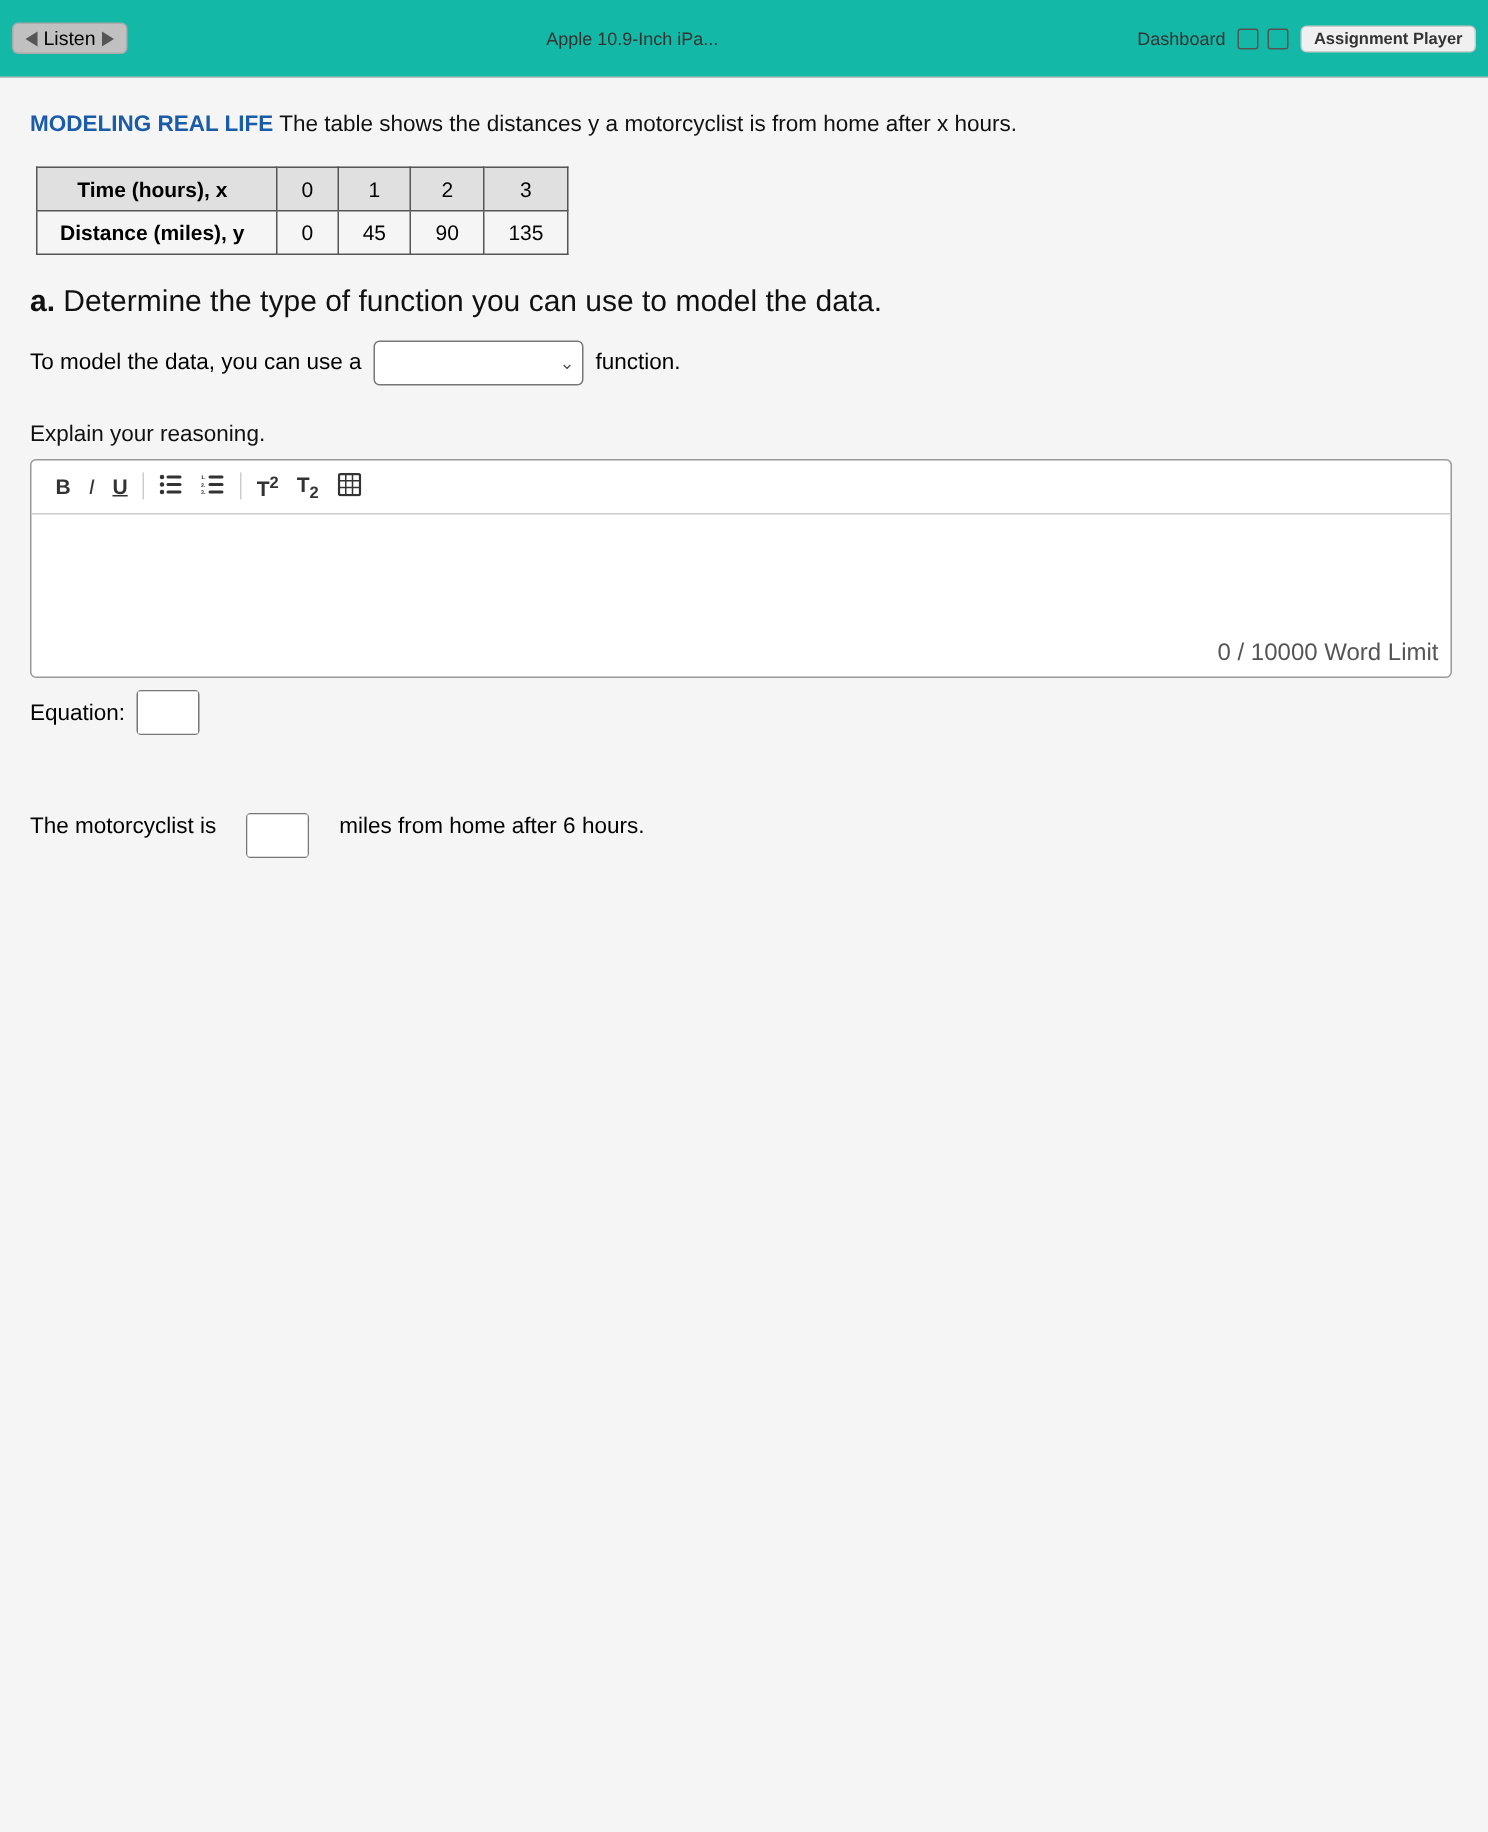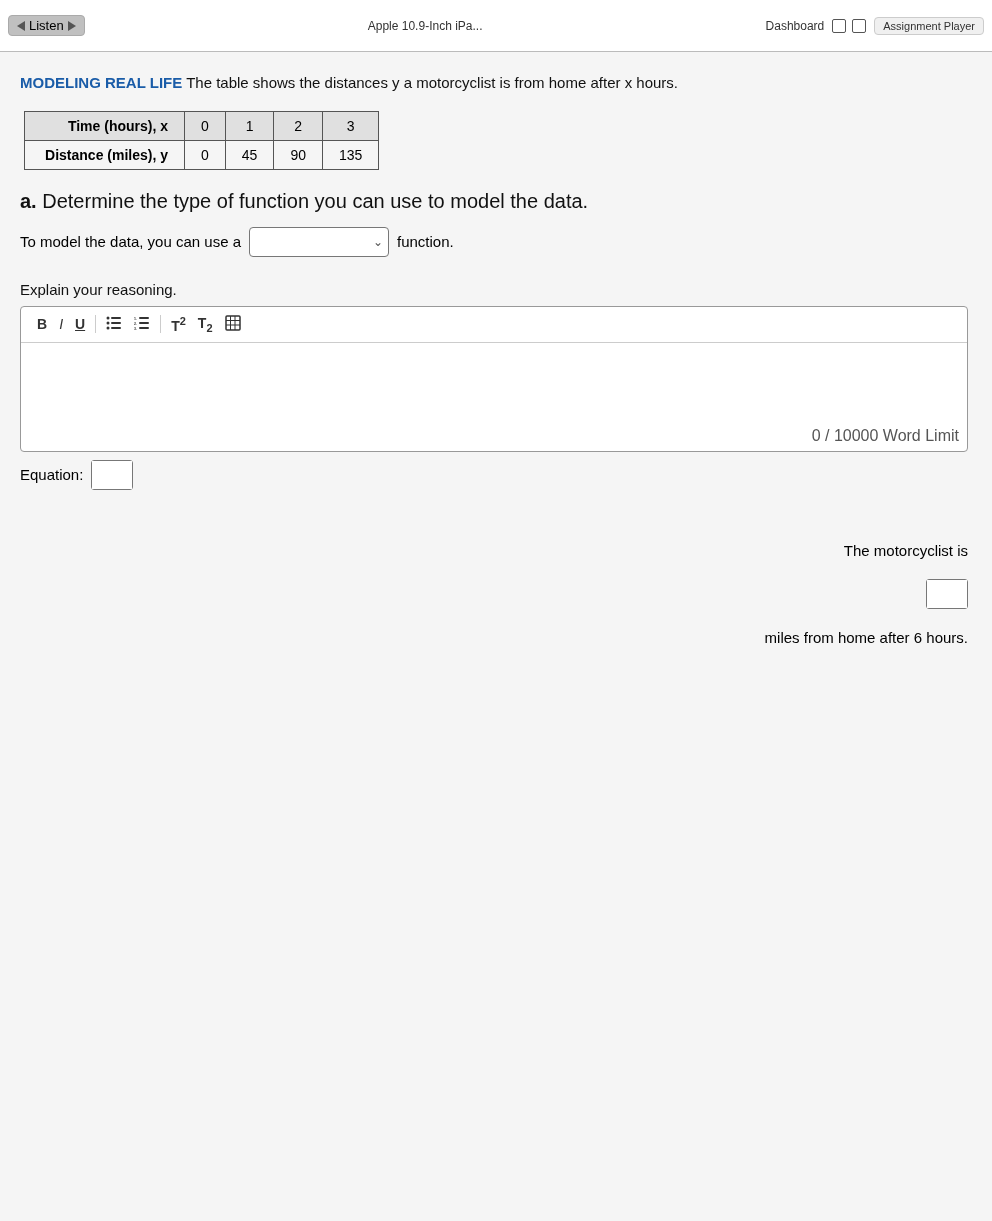--- a/index.html
+++ b/index.html
@@ -9,21 +9,21 @@
       width: 992px;
       min-height: 1221px;
       position: relative;
       overflow-x: hidden;
     }
 
     
     .top-bar {
       display: flex;
       align-items: center;
-      background: #ffffff;
+      background: #14b8a6;
       padding: 16px 8px;
       height: 52px;
       border-bottom: 1px solid #bbb;
     }
     .top-bar-left {
       display: flex;
       align-items: center;
       gap: 4px;
     }
     .listen-btn {
@@ -64,20 +64,21 @@
     }
     .assignment-player-badge {
       display: flex;
       align-items: flex-start;
       gap: 4px;
       background: #f0f0f0;
       border: 1px solid #ccc;
       border-radius: 4px;
       padding: 2px 8px;
       font-size: 11px;
+      font-weight: bold;
     }
     .icon-square {
       width: 14px; height: 14px;
       border: 1.5px solid #555;
       border-radius: 2px;
       display: inline-block;
     }
 
     
     .main-content {
@@ -107,21 +108,21 @@
       margin-bottom: 20px;
       margin-left: 4px;
     }
     .data-table td {
       border: 1.5px solid #555;
       padding: 6px 16px;
       font-size: 14px;
       text-align: center;
     }
     .data-table td:first-child {
-      text-align: right;
+      text-align: center;
       font-weight: 600;
       padding-left: 10px;
       min-width: 160px;
     }
     .data-table tr:first-child td {
       background: #e0e0e0;
     }
 
     
     .part-label {
@@ -243,25 +244,24 @@
       border-radius: 3px;
       background: white;
       width: 42px;
       height: 30px;
       display: inline-block;
     }
 
     
     .miles-row {
       display: flex;
-      align-items: flex-end;
+      align-items: flex-start;
       gap: 20px;
       font-size: 15px;
       margin-bottom: 30px;
-      flex-direction: column;
     }
 
     
     .bottom-nav {
       position: absolute;
       bottom: 0;
       left: 0;
       right: 0;
       height: 80px;
       background: #e0e0e0;

